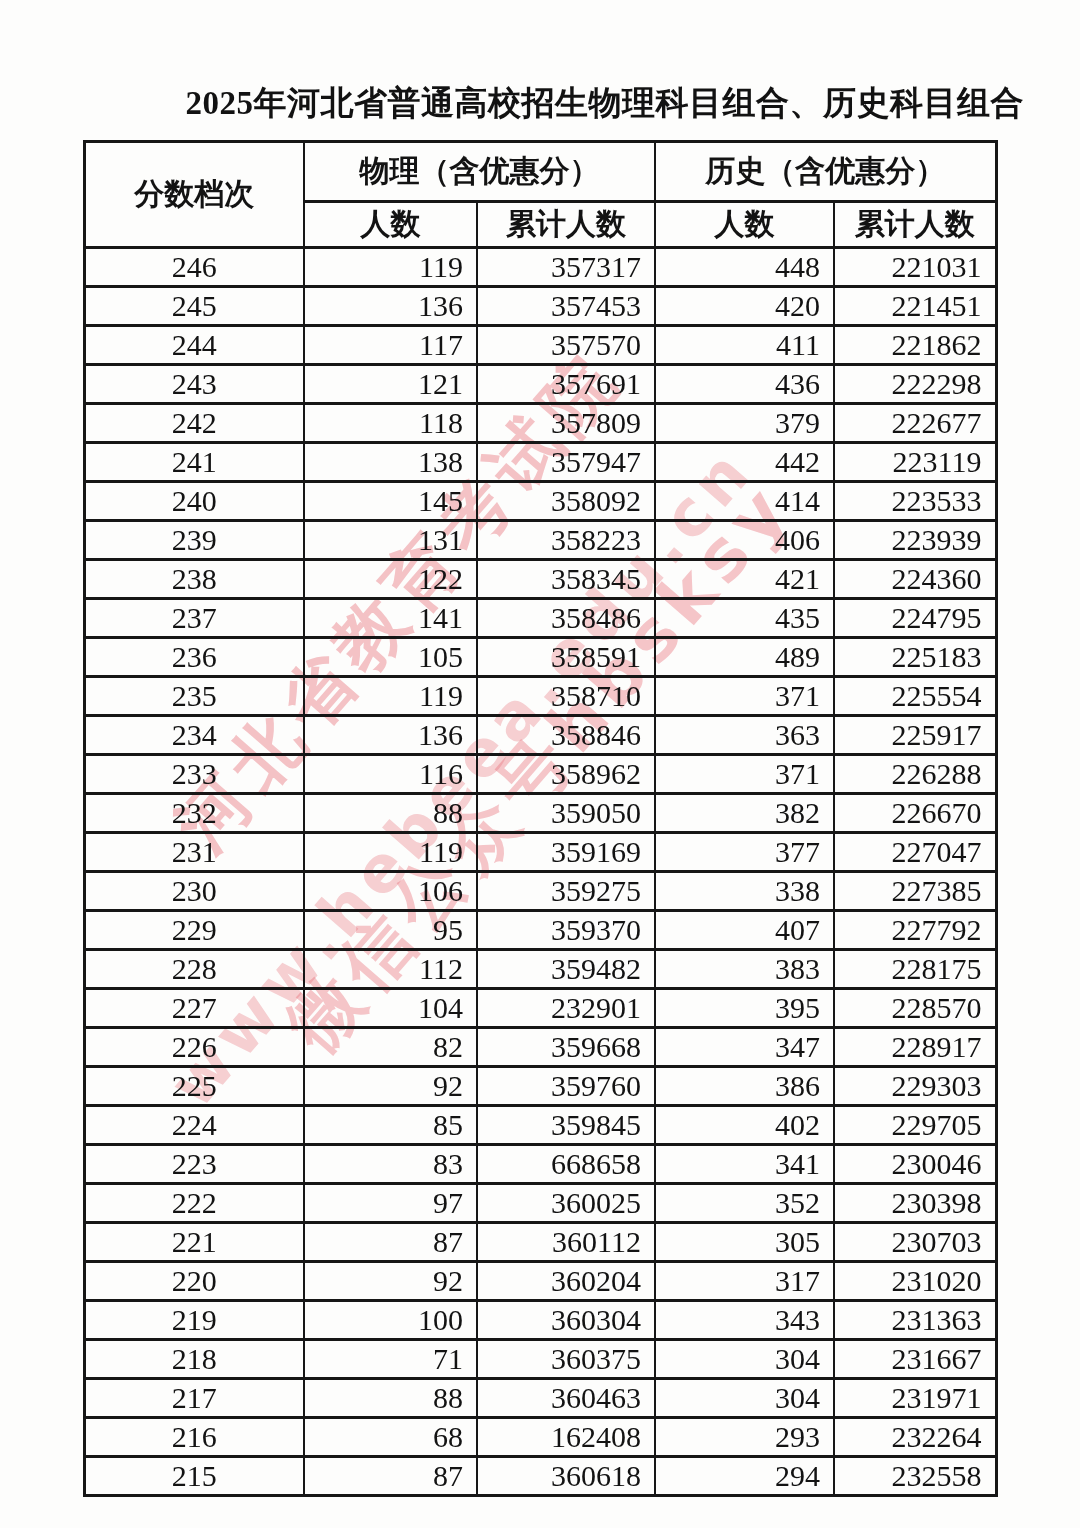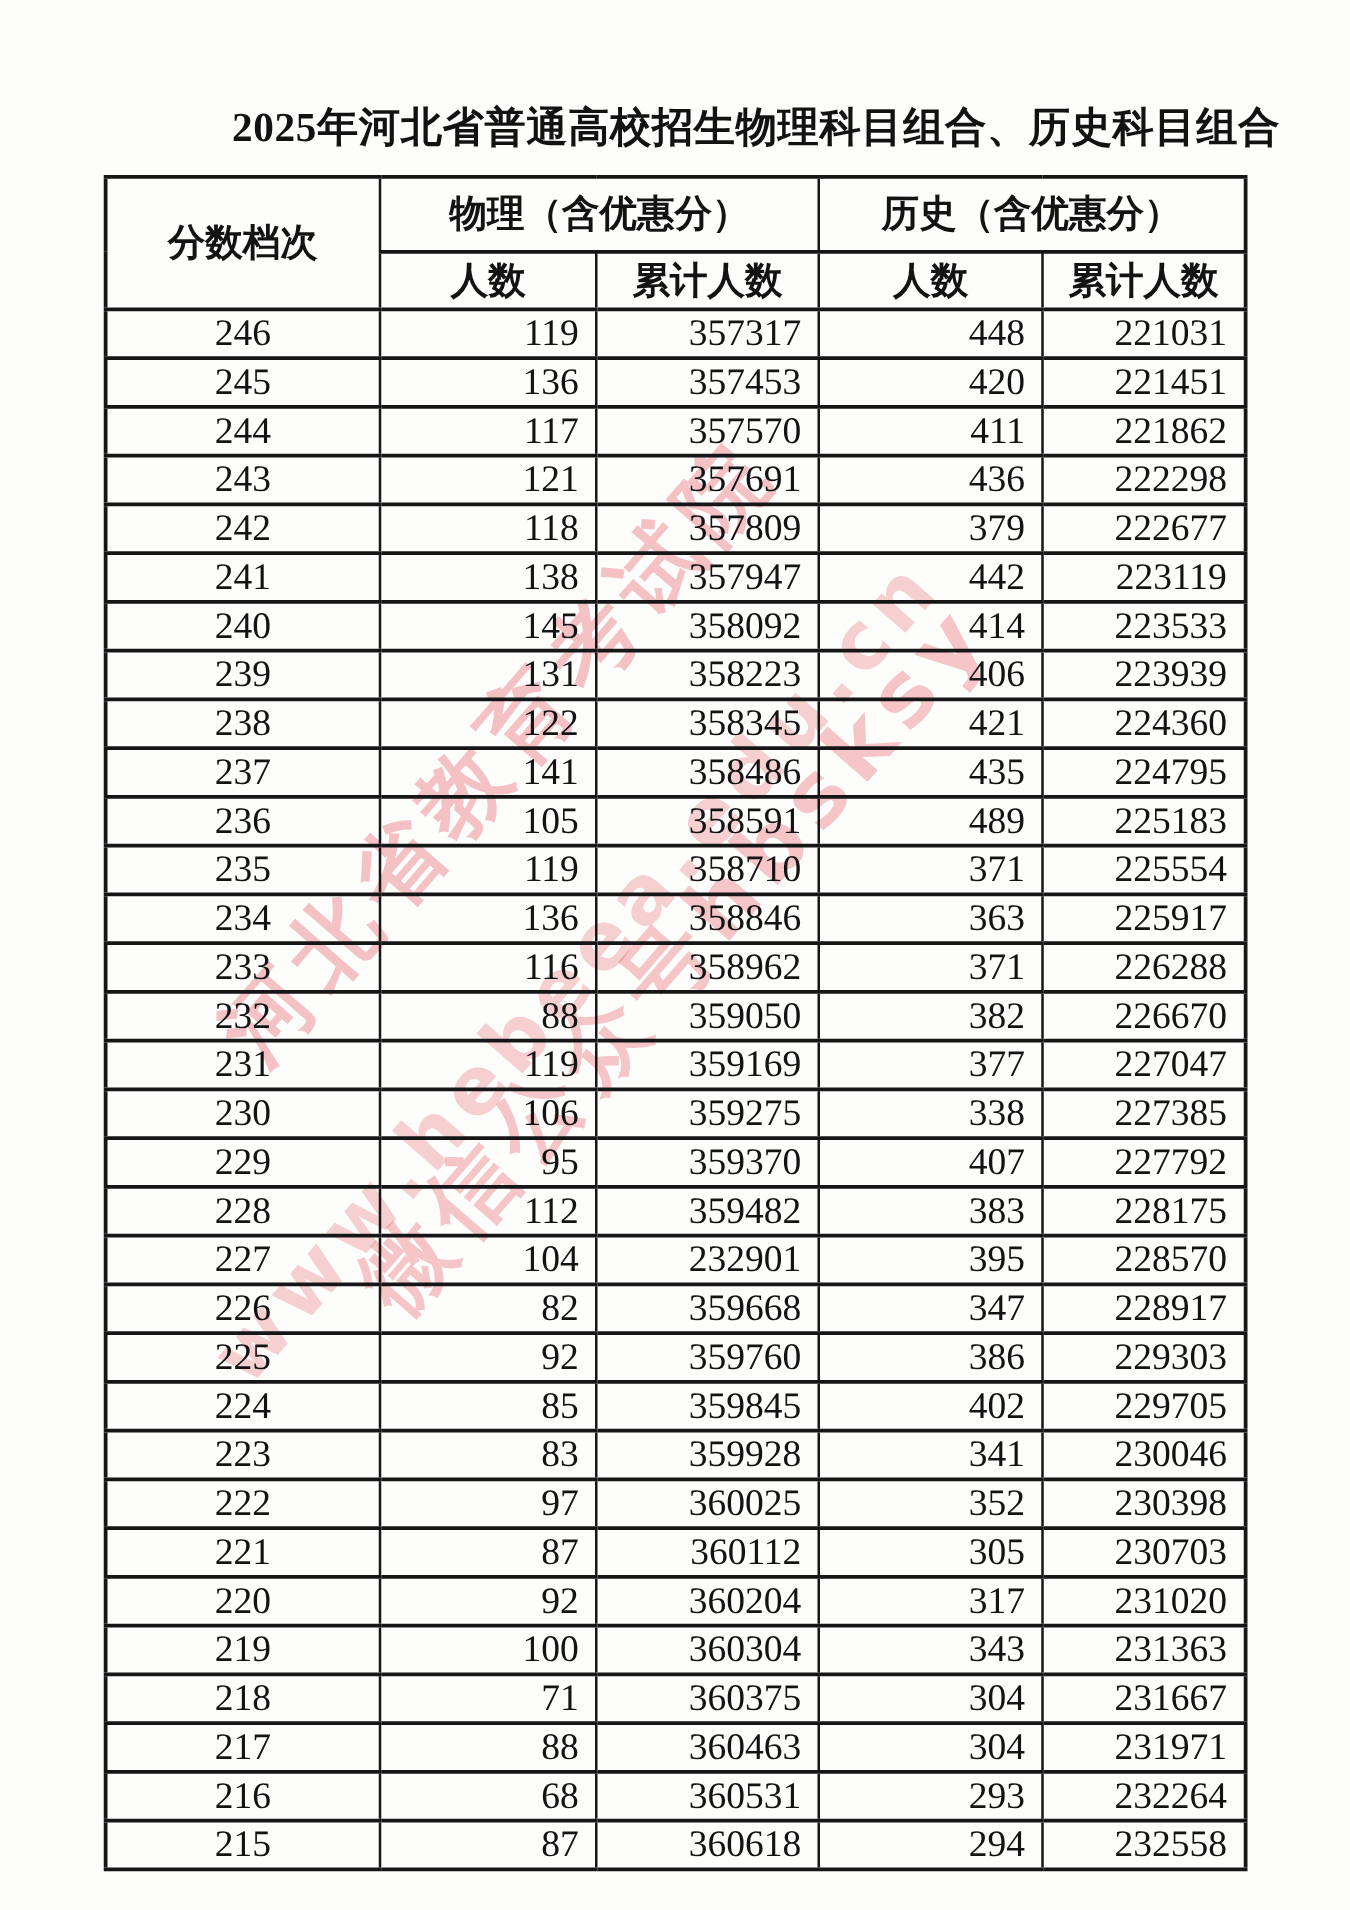--- a/index.html
+++ b/index.html
@@ -266,21 +266,21 @@
           <tr>
             <td class="c-score">224</td>
             <td class="c-num">85</td>
             <td class="c-num">359845</td>
             <td class="c-num">402</td>
             <td class="c-num">229705</td>
           </tr>
           <tr>
             <td class="c-score">223</td>
             <td class="c-num">83</td>
-            <td class="c-num">359928</td>
+            <td class="c-num">668658</td>
             <td class="c-num">341</td>
             <td class="c-num">230046</td>
           </tr>
           <tr>
             <td class="c-score">222</td>
             <td class="c-num">97</td>
             <td class="c-num">360025</td>
             <td class="c-num">352</td>
             <td class="c-num">230398</td>
           </tr>
@@ -315,21 +315,21 @@
           <tr>
             <td class="c-score">217</td>
             <td class="c-num">88</td>
             <td class="c-num">360463</td>
             <td class="c-num">304</td>
             <td class="c-num">231971</td>
           </tr>
           <tr>
             <td class="c-score">216</td>
             <td class="c-num">68</td>
-            <td class="c-num">360531</td>
+            <td class="c-num">162408</td>
             <td class="c-num">293</td>
             <td class="c-num">232264</td>
           </tr>
           <tr>
             <td class="c-score">215</td>
             <td class="c-num">87</td>
             <td class="c-num">360618</td>
             <td class="c-num">294</td>
             <td class="c-num">232558</td>
           </tr>

